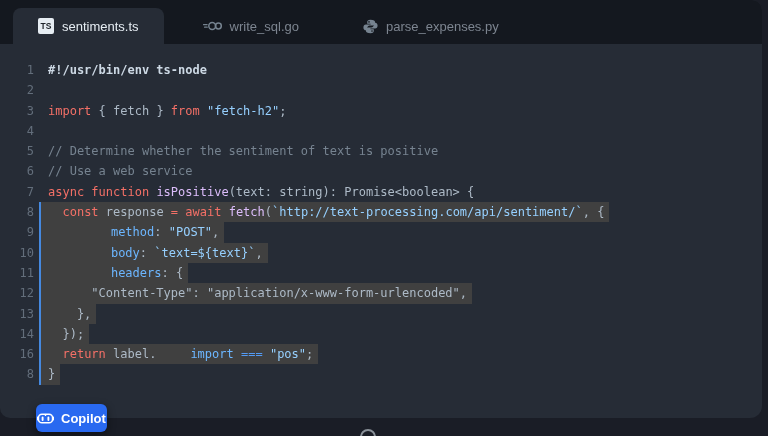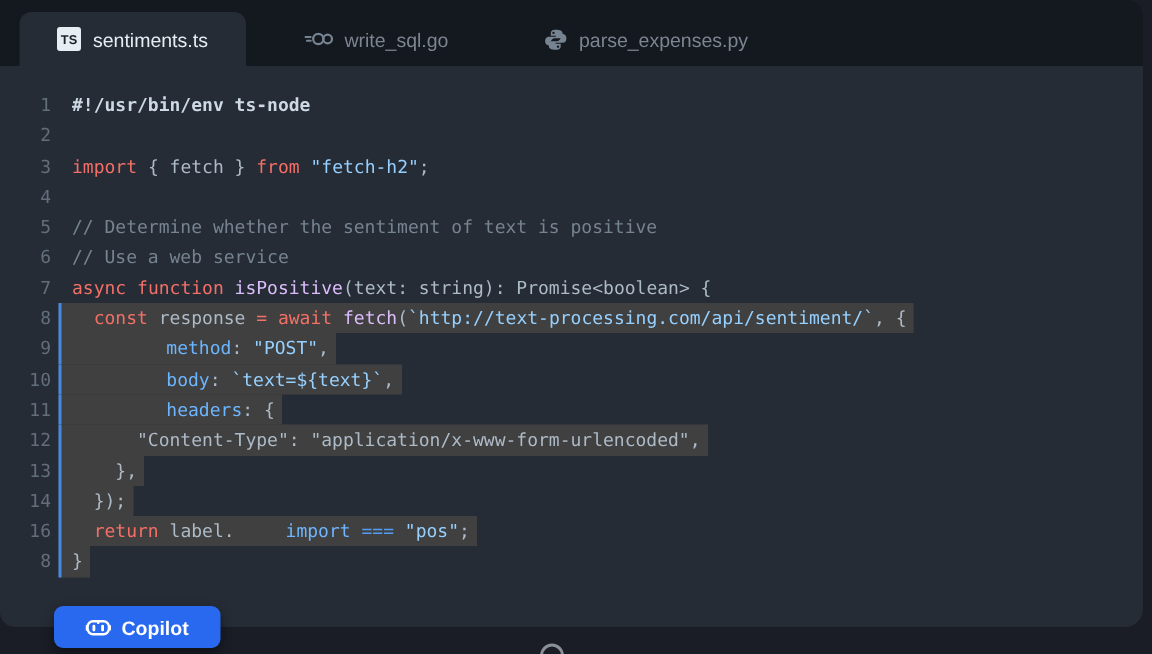--- a/index.html
+++ b/index.html
@@ -35,21 +35,21 @@
   .tok-kw   { color:#f47067; }
   .tok-fn   { color:#dcbdfb; }
   .tok-str  { color:#96d0ff; }
   .tok-prop { color:#6cb6ff;padding-left:34px; }
   .tok-cm   { color:#768390; }
   .tok-op   { color:#539bf5; }
   .tok-sheb { color:#cdd9e5; font-weight:bold; }
 
   
   .copilot-btn { position:absolute; left:36px; top:404px; height:28px;
-    display:flex; align-items:center; gap:7px; padding:0 21px;
+    display:flex; align-items:center; gap:7px; padding:0 1px;
     background:#2969f0; border:none; border-radius:6px; color:#ffffff;
     font-family:"Liberation Sans", sans-serif; font-size:13px; font-weight:bold;
     cursor:pointer; box-shadow:0 3px 8px rgba(0,0,0,.45); z-index:5; }
 
   
   .partial-logo { position:absolute; left:360px; top:429px; width:16px; height:16px;
     border-radius:50%; border:2.5px solid #8a9199; background:#1a1d26; }
 </style>
 </head>
 <body>

